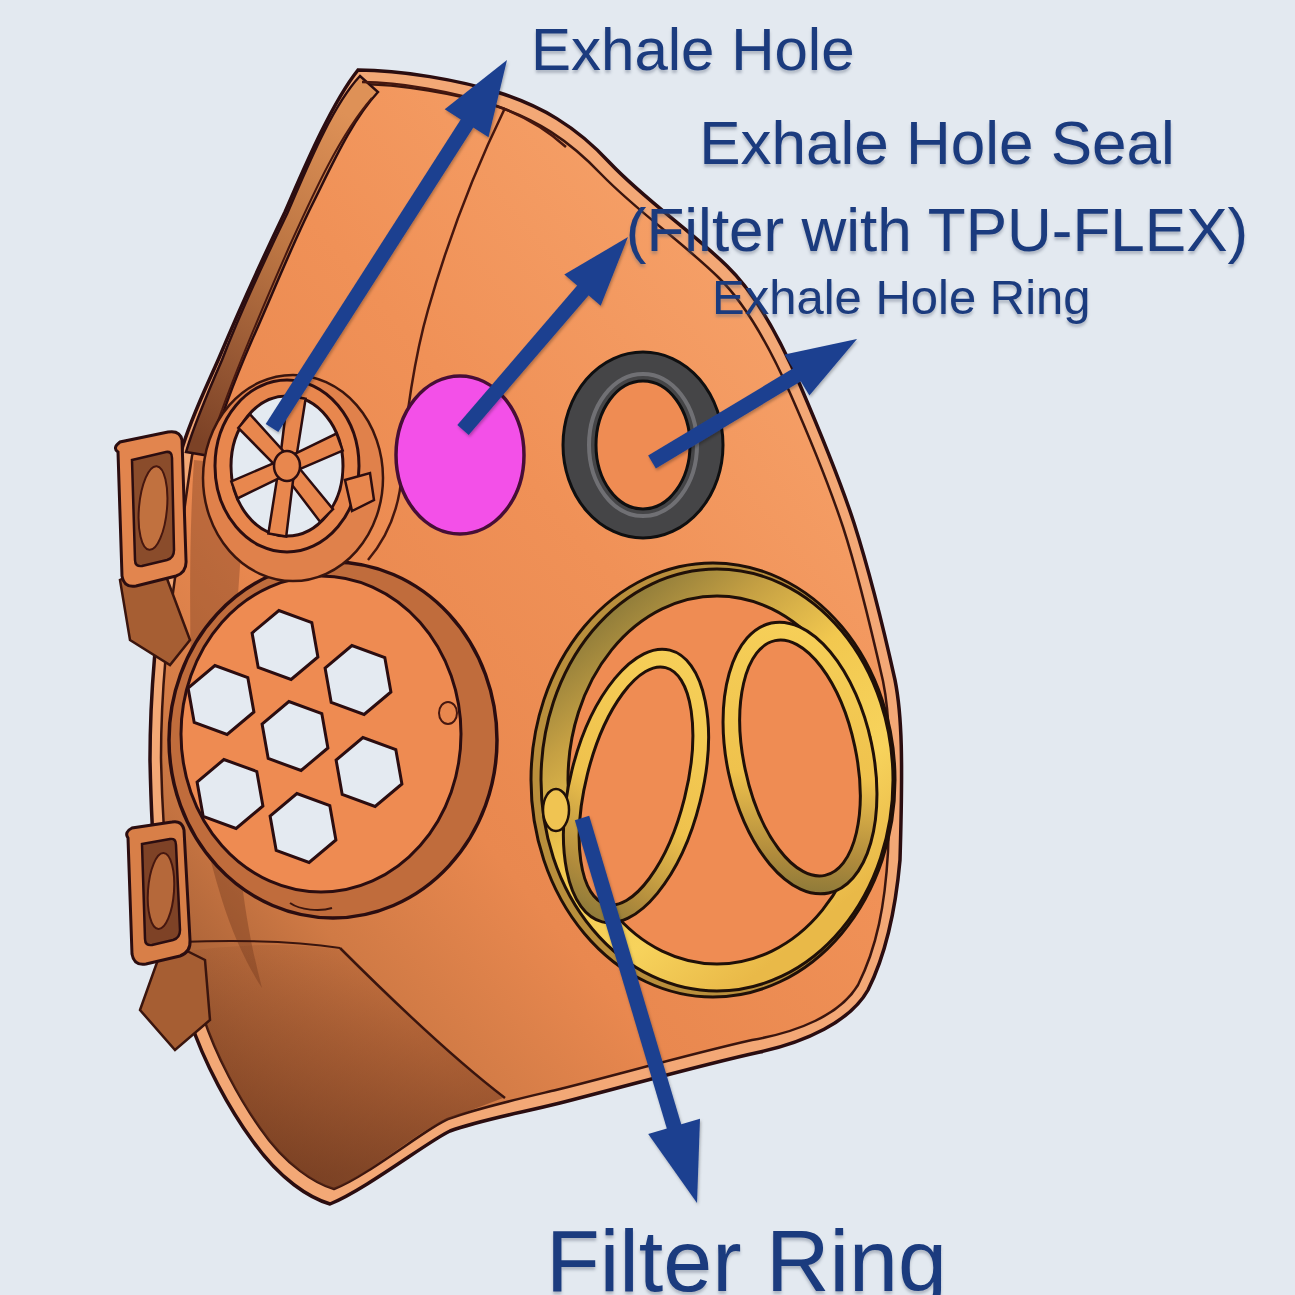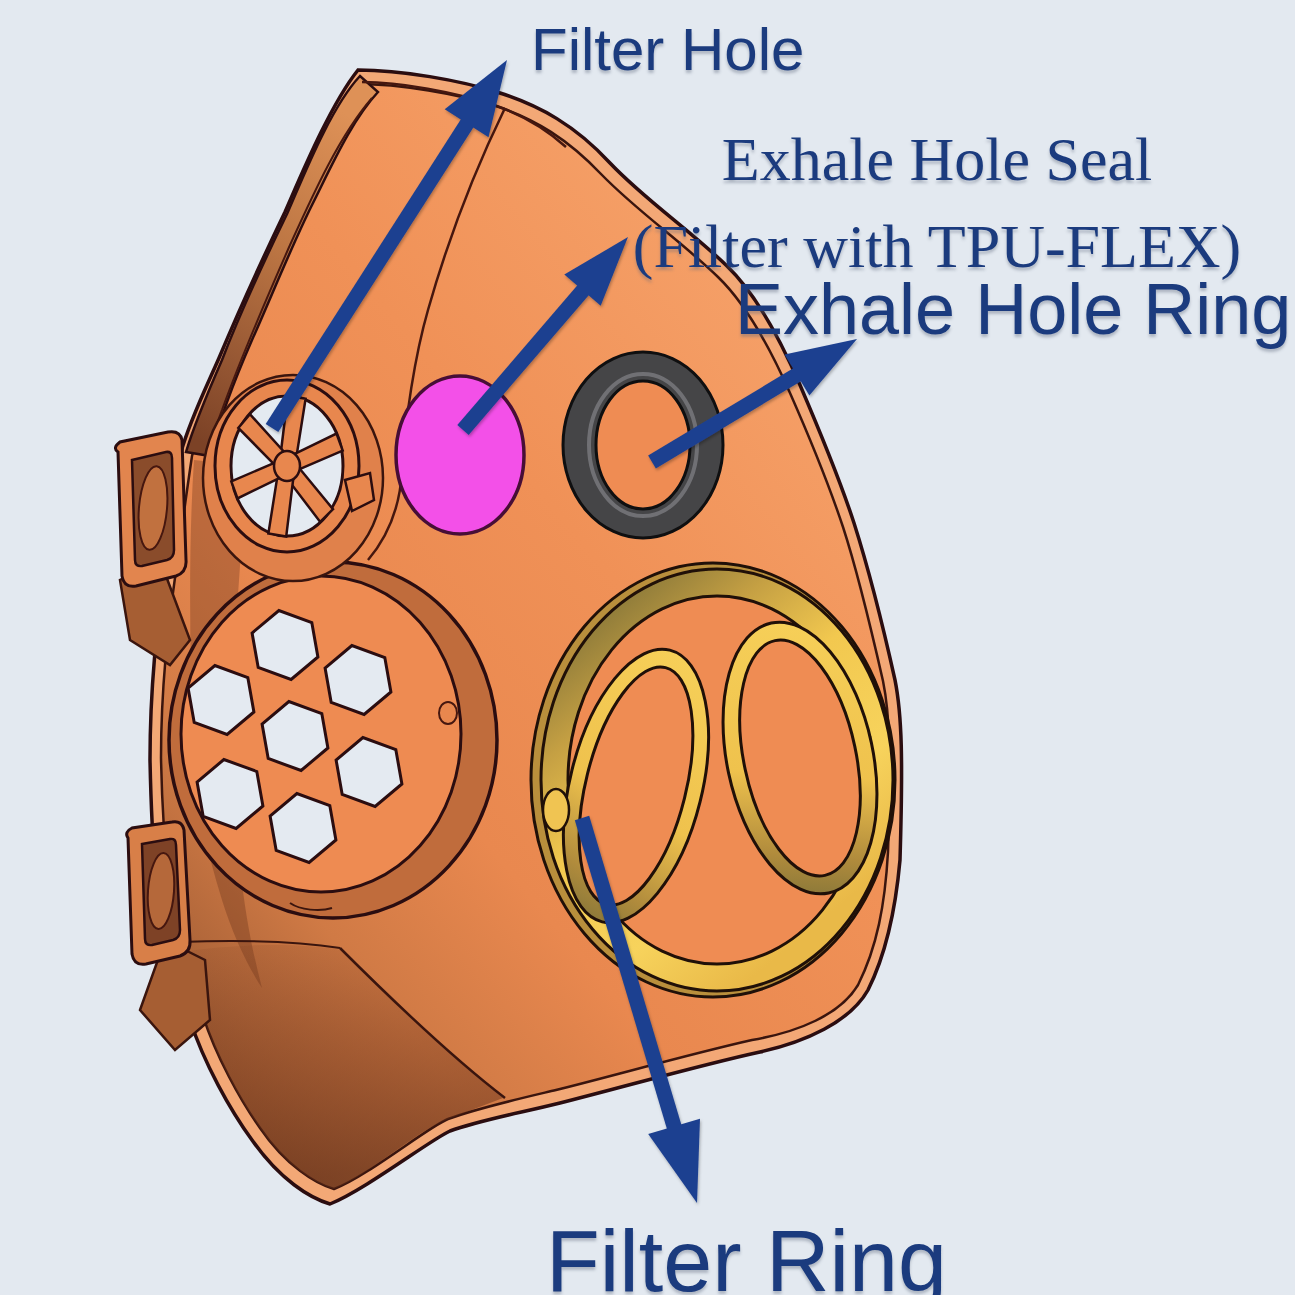--- a/index.html
+++ b/index.html
@@ -11,23 +11,23 @@
   #diagram-svg{position:absolute;left:0;top:0;}
   .label{
     position:absolute;
     color:#1B3B7E;
     font-family:"Liberation Sans", sans-serif;
     white-space:nowrap;
     line-height:1;
     text-shadow:0 3px 3px rgba(90,100,120,0.38);
   }
   #lbl-exhale-hole{left:531px;top:20px;font-size:60px;}
-  #lbl-seal{left:617px;top:116px;width:640px;font-size:62px;line-height:1.40;text-align:center;font-family:Liberation Serif, serif;}
+  #lbl-seal{left:617px;top:100px;width:640px;font-size:62px;line-height:1.40;text-align:center;}
   #lbl-seal span{display:block;}
-  #lbl-ring{left:712px;top:273px;font-size:72px;margin-left:23px;}
+  #lbl-ring{left:712px;top:273px;font-size:49px;}
   #lbl-filter{left:546px;top:1217px;font-size:88px;}
 </style>
 </head>
 <body>
 
 <div id="stage">
 <svg id="diagram-svg" width="1295" height="1295" viewBox="0 0 1295 1295">
   <defs>
     <linearGradient id="bodyGrad" x1="80%" y1="10%" x2="12%" y2="96%">
       <stop offset="0%" stop-color="#F6A26A"></stop>
@@ -223,21 +223,21 @@
       <path stroke-width="15" fill="none" d="M 652,462 L 800,373" stroke="#1E4090"></path>
       <polygon points="857,339 809.4,395.6 784.6,354.4" fill="#1E4090"></polygon>
     </g>
     <g>
       <path stroke-width="15" fill="none" d="M 582,818 L 676,1133" stroke="#1E4090"></path>
       <polygon points="697,1203 700,1118.7 648.2,1134.1" fill="#1E4090"></polygon>
     </g>
   </g>
 </svg>
 
-  <div id="lbl-exhale-hole" class="label">Filter Hole</div>
+  <div id="lbl-exhale-hole" class="label">Exhale Hole</div>
 
   <div id="lbl-seal" class="label">
     <span>Exhale Hole Seal</span>
     <span>(Filter with TPU-FLEX)</span>
   </div>
 
   <div id="lbl-ring" class="label">Exhale Hole Ring</div>
 
   <div id="lbl-filter" class="label">Filter Ring</div>
 </div>

